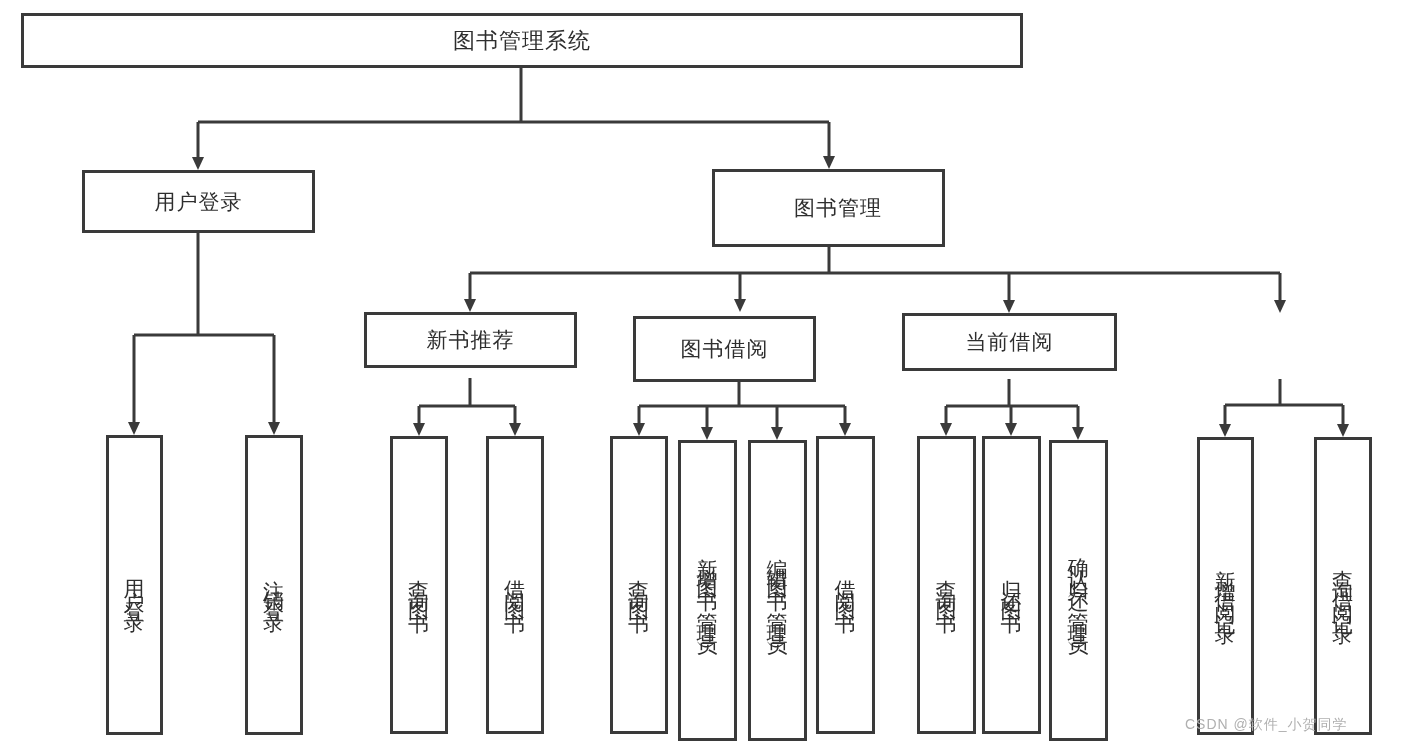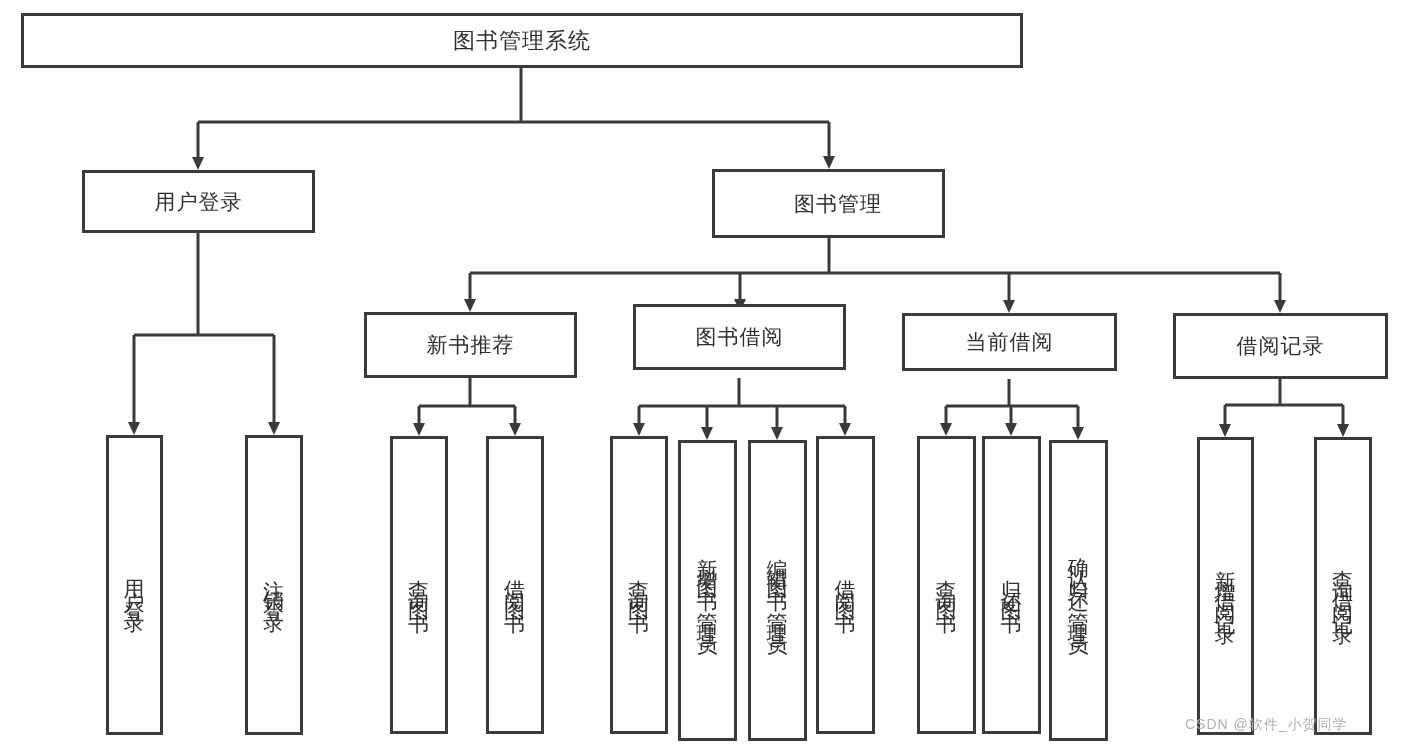--- a/index.html
+++ b/index.html
@@ -81,35 +81,32 @@
     </g>
   </svg>
 
   <div class="box hbox root" style="left:21px;top:13px;width:1002px;height:55px;">
     <span>图书管理系统</span>
   </div>
 
   <div class="box hbox" style="left:82px;top:170px;width:233px;height:63px;">
     <span>用户登录</span>
   </div>
-  <div class="box hbox" style="left:712px;top:169px;width:233px;height:69px;padding-left:19px;">
+  <div class="box hbox" style="left:712px;top:169px;width:233px;height:78px;padding-left:19px;">
     <span>图书管理</span>
   </div>
 
-  <div class="box hbox" style="left:364px;top:312px;width:213px;height:66px;">
+  <div class="box hbox" style="left:364px;top:312px;width:213px;height:56px;">
     <span>新书推荐</span>
   </div>
-  <div class="box hbox" style="left:633px;top:304px;width:213px;height:66px;">
+  <div class="box hbox" style="left:633px;top:316px;width:183px;height:66px;">
     <span>图书借阅</span>
   </div>
   <div class="box hbox" style="left:902px;top:313px;width:215px;height:58px;">
     <span>当前借阅</span>
-  </div>
-  <div class="box hbox" style="left:1173px;top:313px;width:215px;height:66px;">
-    <span>借阅记录</span>
   </div>
 
   <div class="box leaf" style="left:106px;top:435px;width:57px;height:300px;">
     <span>用户登录</span>
   </div>
   <div class="box leaf" style="left:245px;top:435px;width:58px;height:300px;">
     <span>注销登录</span>
   </div>
 
   <div class="box leaf" style="left:390px;top:436px;width:58px;height:298px;">

